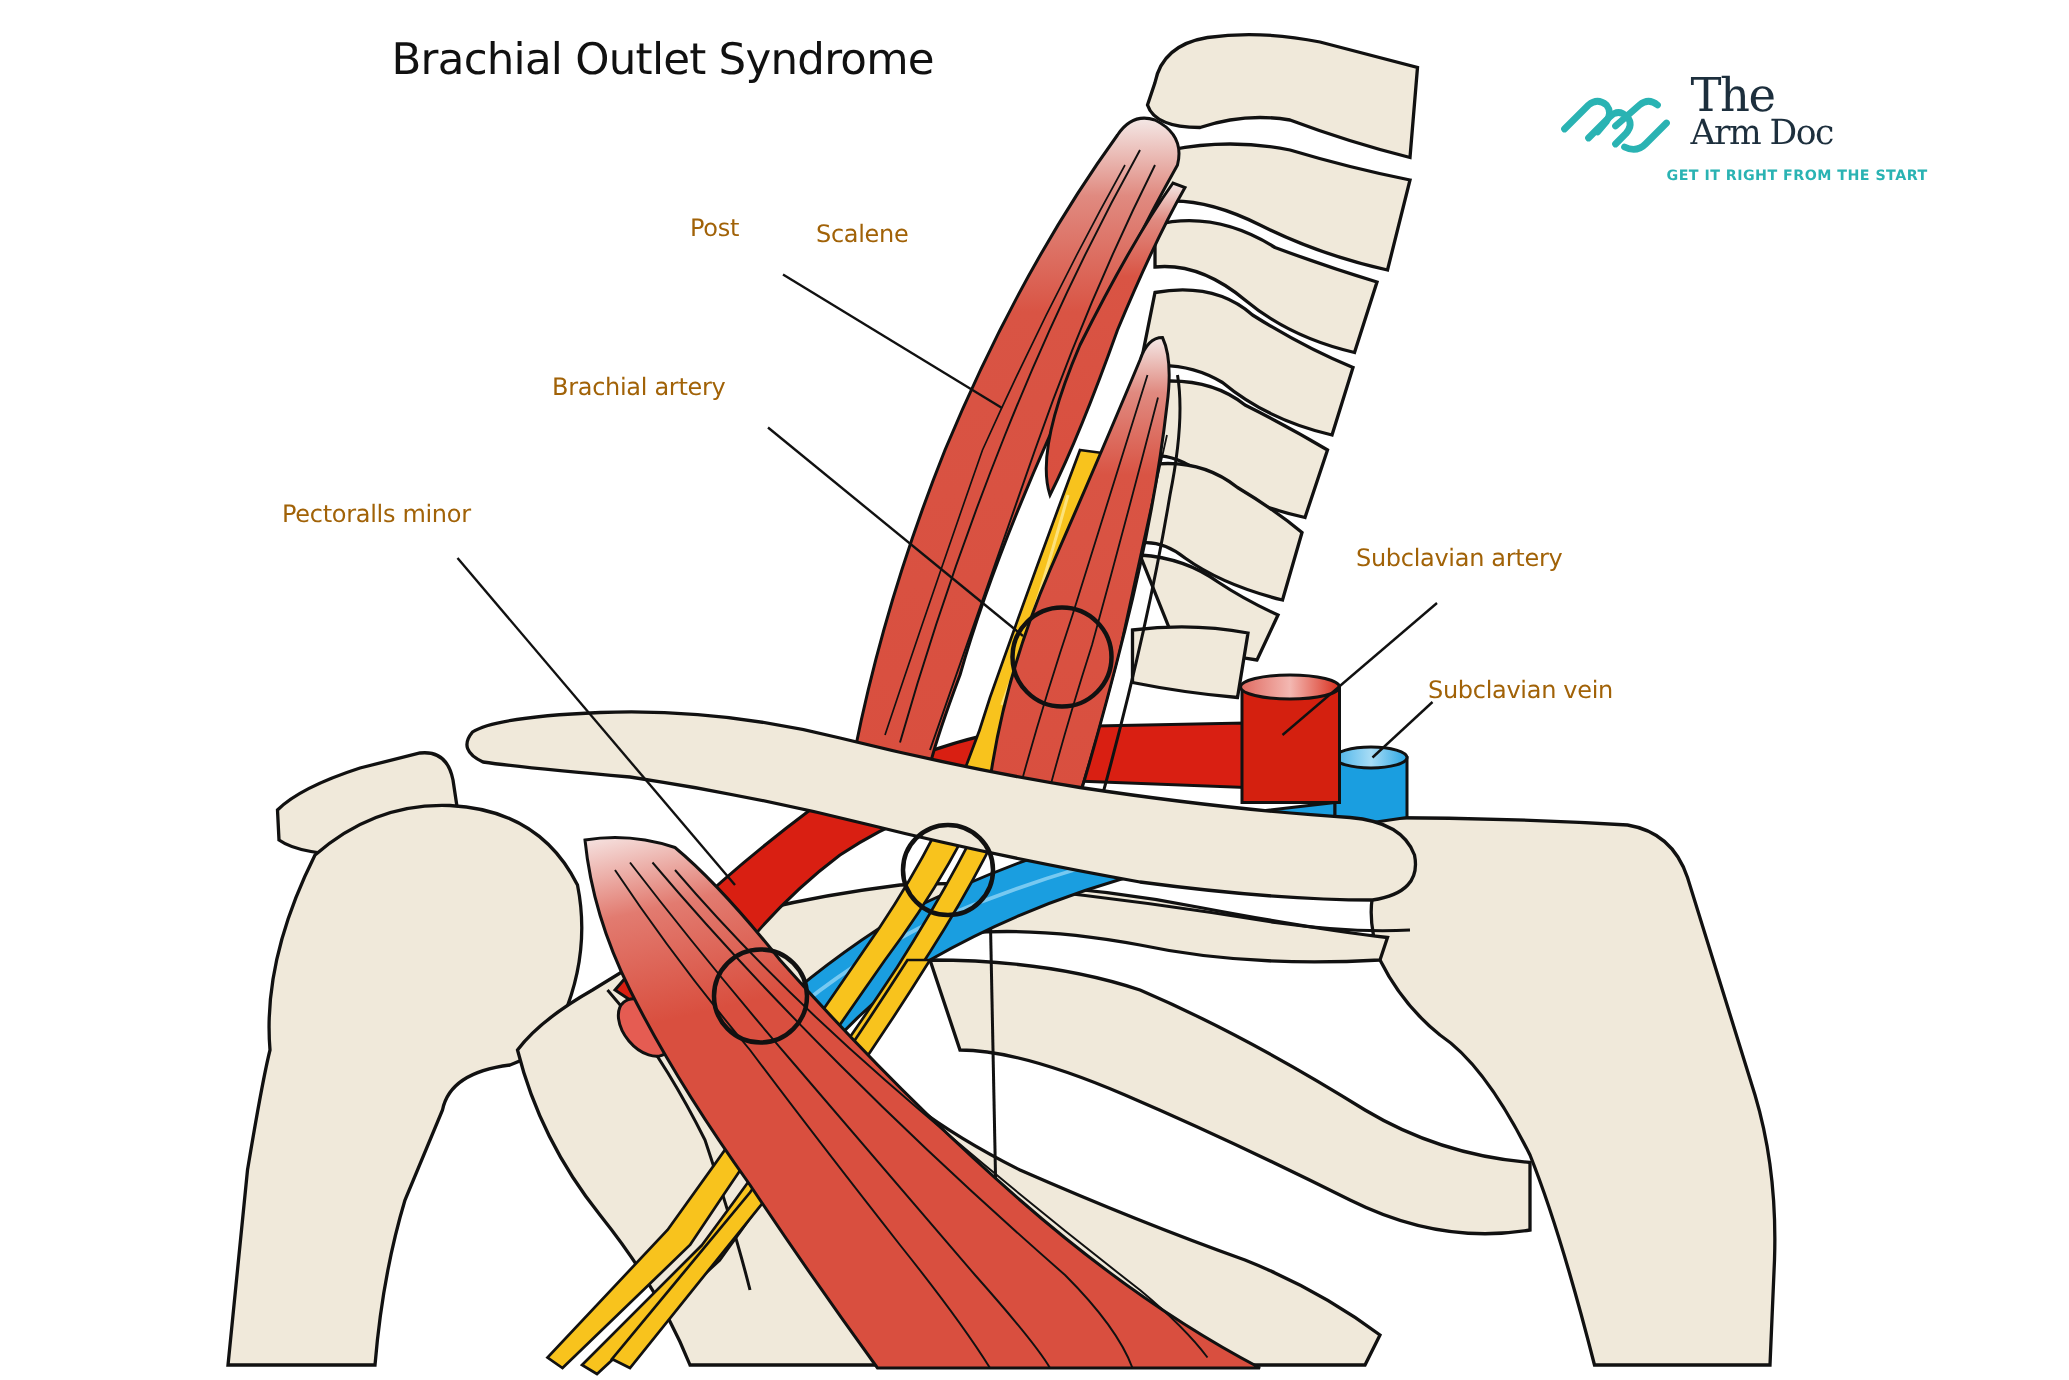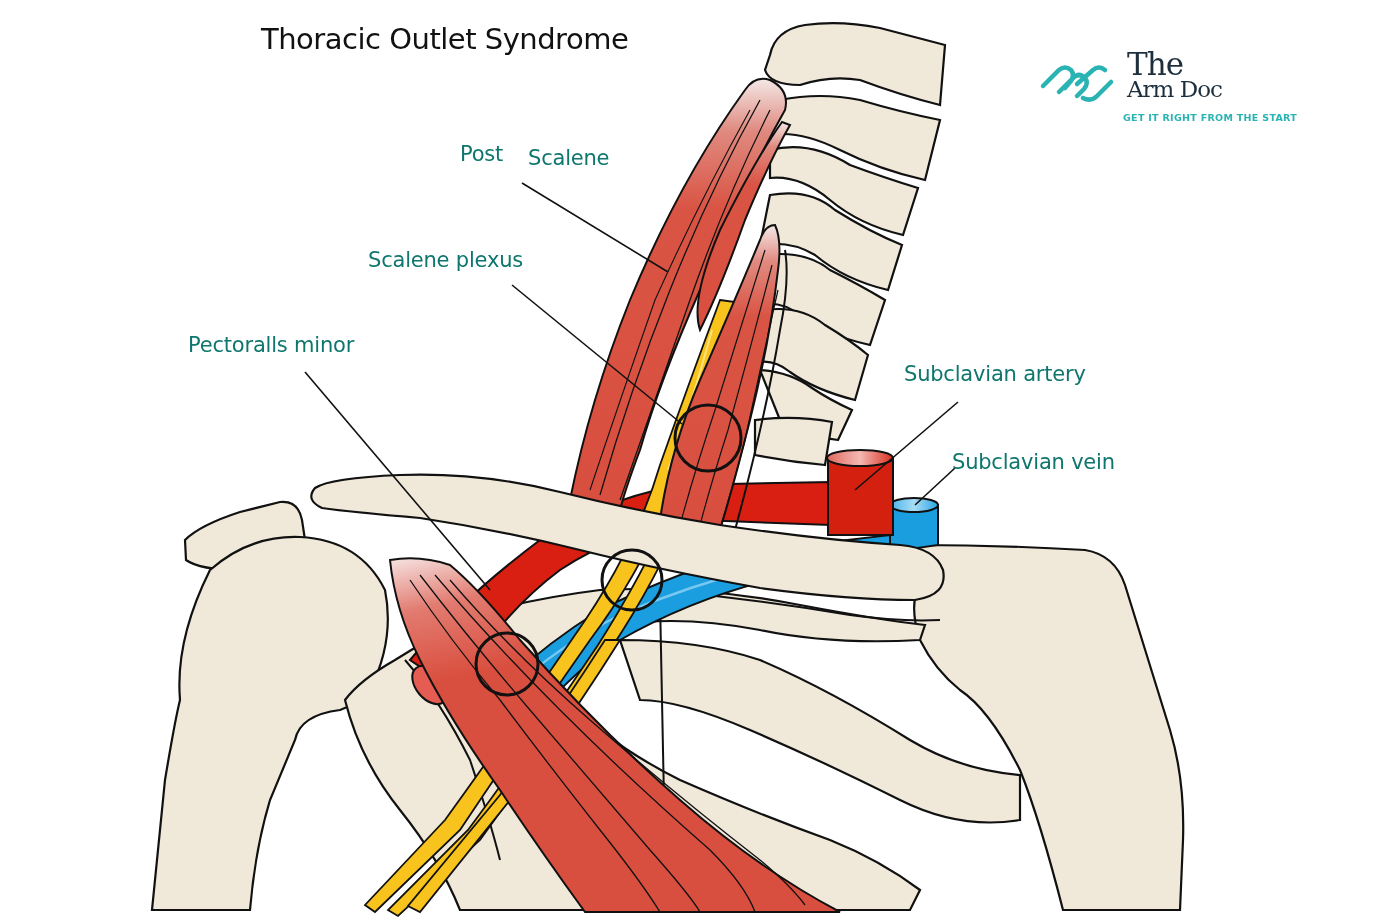--- a/index.html
+++ b/index.html
@@ -1,24 +1,24 @@
 <!DOCTYPE html>
 <html><head>
 <meta charset="utf-8">
 <style>
   html, body { margin: 0; padding: 0; background: #ffffff; }
   body { width: 1379px; height: 920px; position: relative; overflow: hidden; font-family: "DejaVu Sans", sans-serif; }
   #art { position: absolute; left: 0; top: 0; width: 1379px; height: 920px; }
-  .lbl { position: absolute; color: #0f766e; font-family: "DejaVu Sans", sans-serif; font-size: 21px; white-space: nowrap; letter-spacing: -0.2px; }
+  .lbl { position: absolute; color: #a16207; font-family: "DejaVu Sans", sans-serif; font-size: 16px; white-space: nowrap; letter-spacing: -0.2px; }
   .title { position: absolute; left: 261px; top: 22px; font-size: 29px; color: #111; font-family: "DejaVu Sans", sans-serif; letter-spacing: -0.5px; }
   .logo { position: absolute; left: 1035px; top: 48px; width: 290px; height: 80px; }
   .logo-mark { position: absolute; left: 4px; top: 14px; width: 76px; height: 42px; }
   .logo-line1 { position: absolute; left: 92px; top: -2px; font-family: "DejaVu Serif", serif; font-size: 31px; color: #1d2f3d; letter-spacing: -1px; text-align: right; }
   .logo-line2 { position: absolute; left: 92px; top: 28px; font-family: "DejaVu Serif", serif; font-size: 23px; color: #1d2f3d; letter-spacing: -1px; }
-  .logo-tag { position: absolute; left: 88px; top: 64px; font-family: "DejaVu Sans", sans-serif; font-size: 9.5px; color: #2ab3b3; letter-spacing: 0.3px; font-weight: bold; }
+  .logo-tag { position: absolute; left: 76px; top: 64px; font-family: "DejaVu Sans", sans-serif; font-size: 9.5px; color: #2ab3b3; letter-spacing: 0.3px; font-weight: bold; }
 </style>
 </head>
 <body>
 
 <svg id="art" viewBox="0 0 1379 920" xmlns="http://www.w3.org/2000/svg">
   <defs>
     <linearGradient id="muscFadeTop" x1="0" y1="0" x2="0" y2="1">
       <stop offset="0" stop-color="#f4e8e6"></stop>
       <stop offset="0.12" stop-color="#e08a80"></stop>
       <stop offset="0.3" stop-color="#d95444"></stop>
@@ -126,25 +126,25 @@
   <circle cx="632" cy="580" r="30" fill="none" stroke="#111" stroke-width="3"></circle>
   <circle cx="507" cy="664" r="31" fill="none" stroke="#111" stroke-width="3"></circle>
 
   <line x1="522" y1="183" x2="668" y2="272" stroke="#111" stroke-width="1.6"></line>
   <line x1="512" y1="285" x2="682" y2="424" stroke="#111" stroke-width="1.6"></line>
   <line x1="305" y1="372" x2="490" y2="590" stroke="#111" stroke-width="1.6"></line>
   <line x1="958" y1="402" x2="855" y2="490" stroke="#111" stroke-width="1.6"></line>
   <line x1="955" y1="468" x2="915" y2="505" stroke="#111" stroke-width="1.6"></line>
 </svg>
 
-<div class="title">Thoracic Outlet Syndrome</div>
+<div class="title">Brachial Outlet Syndrome</div>
 
 <div class="lbl" style="left:460px; top:142px;">Post</div>
-<div class="lbl" style="left:528px; top:146px;text-align:right;">Scalene</div>
-<div class="lbl" style="left:368px; top:248px;">Scalene plexus</div>
+<div class="lbl" style="left:544px; top:146px;text-align:right;">Scalene</div>
+<div class="lbl" style="left:368px; top:248px;">Brachial artery</div>
 <div class="lbl" style="left:188px; top:333px;">Pectoralls minor</div>
 <div class="lbl" style="left:904px; top:362px;">Subclavian artery</div>
 <div class="lbl" style="left:952px; top:450px;">Subclavian vein</div>
 
 <div class="logo">
   <svg class="logo-mark" viewBox="0 0 76 42" xmlns="http://www.w3.org/2000/svg">
     <path d="M4 24 L20 8 Q26 3 32 8 Q36 13 32 19 L26 26" fill="none" stroke="#2ab3b3" stroke-width="4.5" stroke-linecap="round"></path>
     <path d="M20 30 L34 16 Q40 10 46 16 Q50 21 45 27 L38 34" fill="none" stroke="#2ab3b3" stroke-width="4.5" stroke-linecap="round"></path>
     <path d="M38 22 L54 8 Q60 3 66 8" fill="none" stroke="#2ab3b3" stroke-width="4.5" stroke-linecap="round"></path>
     <path d="M44 36 Q52 40 58 34 L72 20" fill="none" stroke="#2ab3b3" stroke-width="4.5" stroke-linecap="round"></path>

